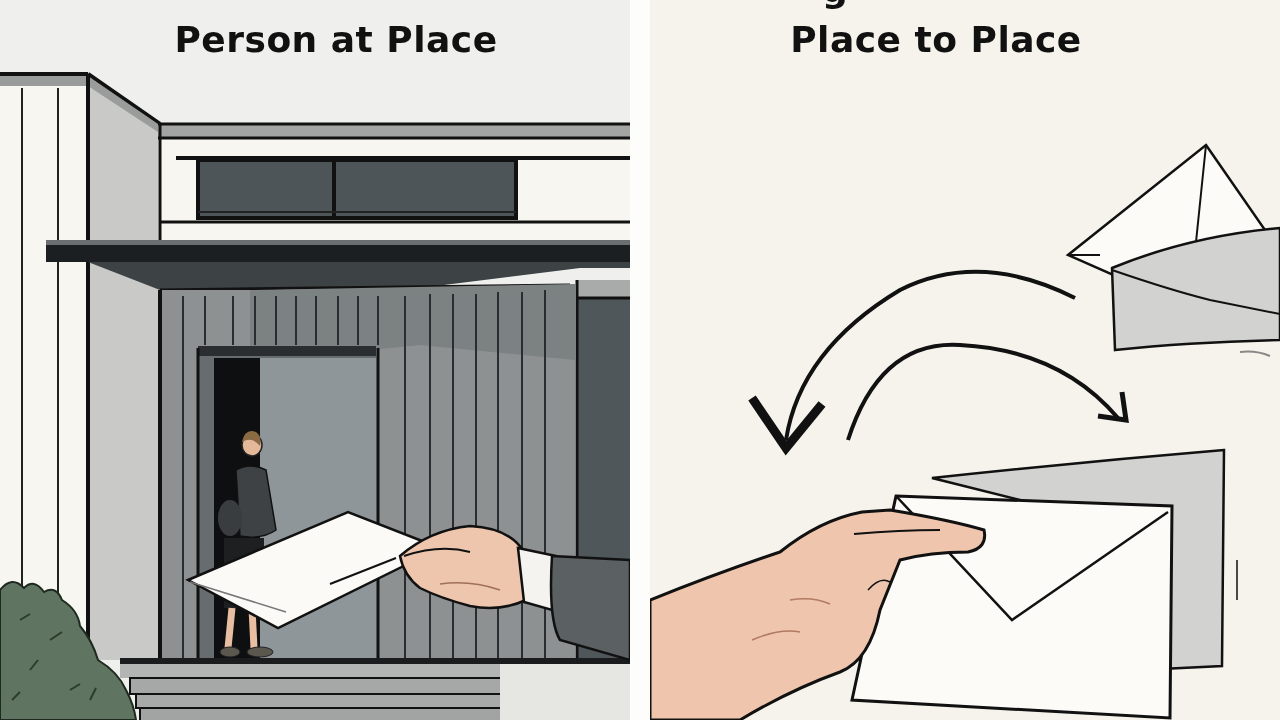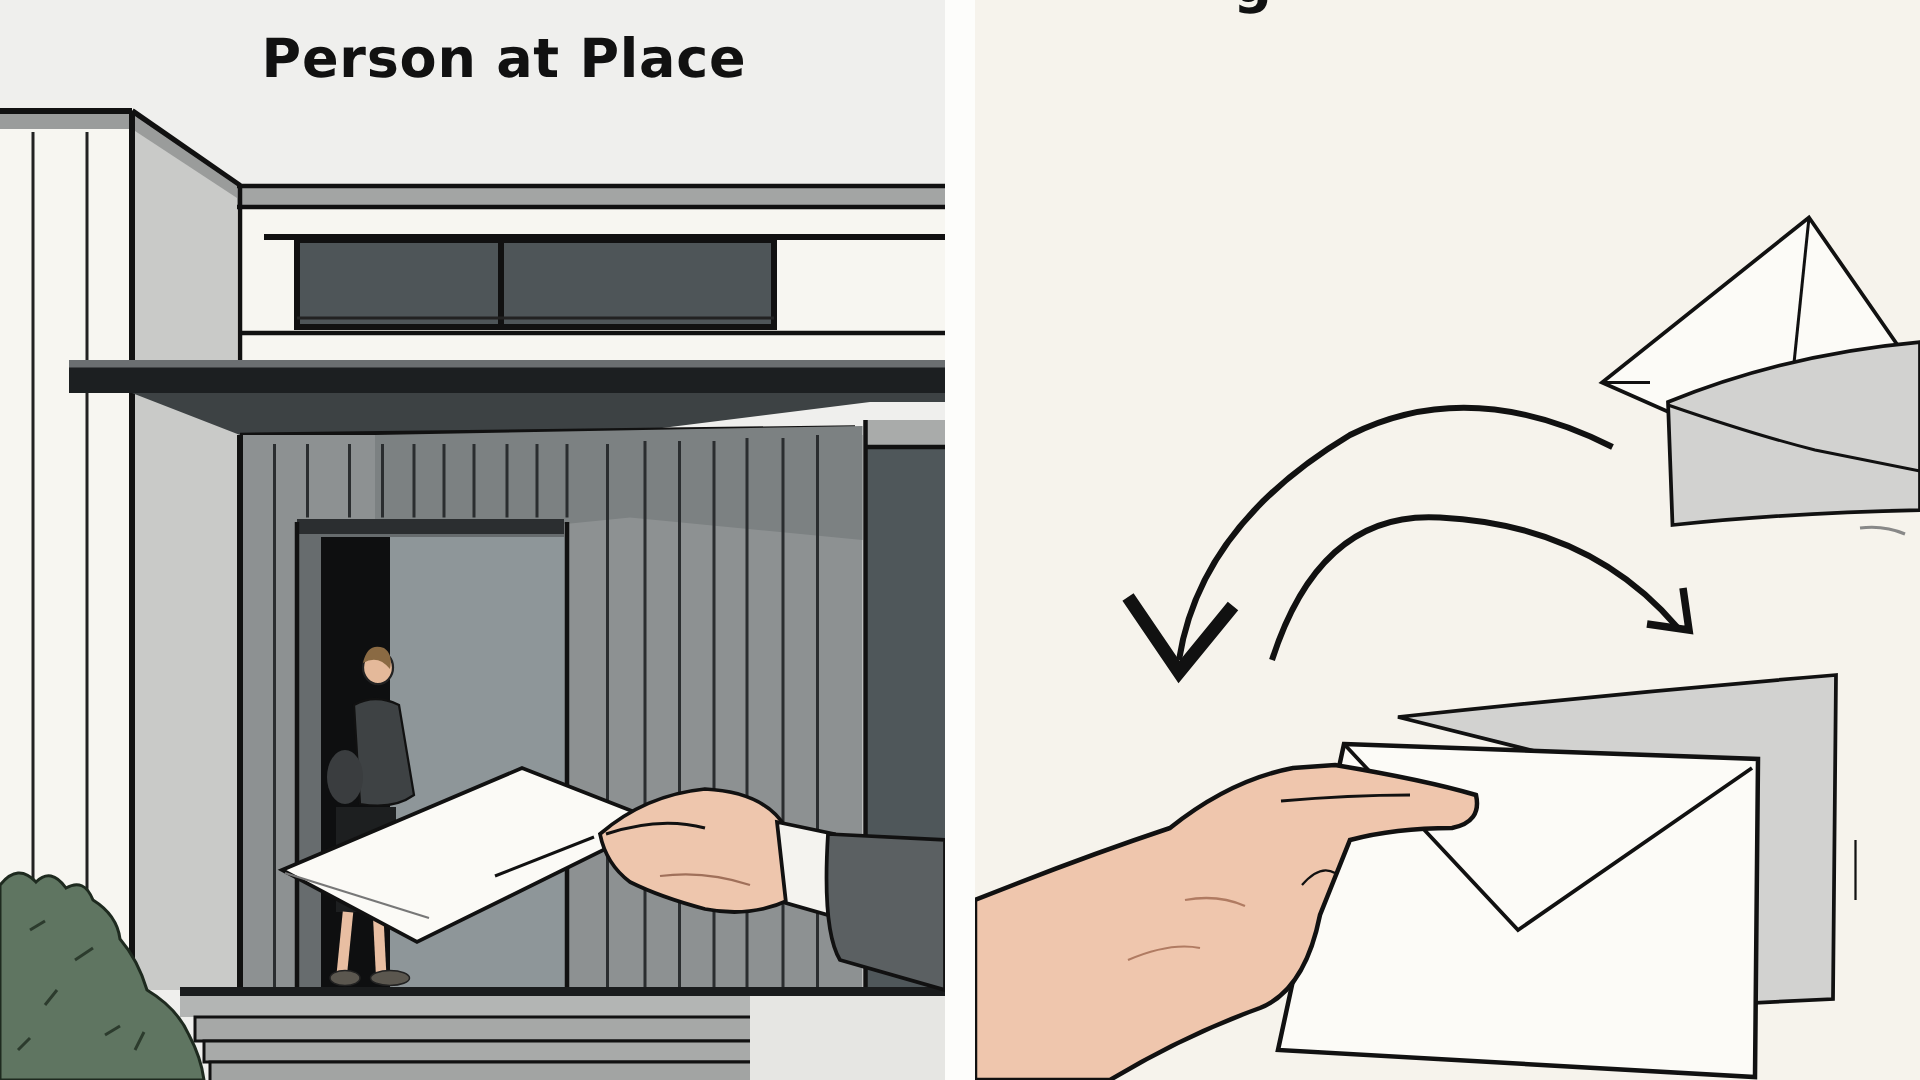--- a/index.html
+++ b/index.html
@@ -153,13 +153,14 @@
     <polygon points="896,496 1172,506 1170,718 852,700" fill="#fcfbf7" stroke="#111" stroke-width="3"></polygon>
     <polyline points="896,496 1012,620 1168,512" stroke="#111" stroke-width="2.5" fill="none"></polyline>
 
     <path d="M650,600 Q720,572 780,552 Q820,520 862,512 L890,510 Q950,520 984,530 Q988,548 968,552 Q930,552 900,560 L880,610 Q870,660 840,672 Q790,690 740,720 L650,720 Z" fill="#efc6ad" stroke="#111" stroke-width="3"></path>
     <path d="M854,534 Q900,530 940,530" stroke="#111" stroke-width="2" fill="none"></path>
     <path d="M868,590 Q880,576 890,582" stroke="#111" stroke-width="1.5" fill="none"></path>
     <path d="M752,640 Q780,628 800,632" stroke="#b07b62" stroke-width="1.5" fill="none"></path>
     <path d="M790,600 Q812,596 830,604" stroke="#b07b62" stroke-width="1.5" fill="none"></path>
   </svg>
   <div class="title-clip" style="left:-130px;">g</div>
+  <div class="panel-title">Place to Place</div>
 </div>
 
 </body></html>

